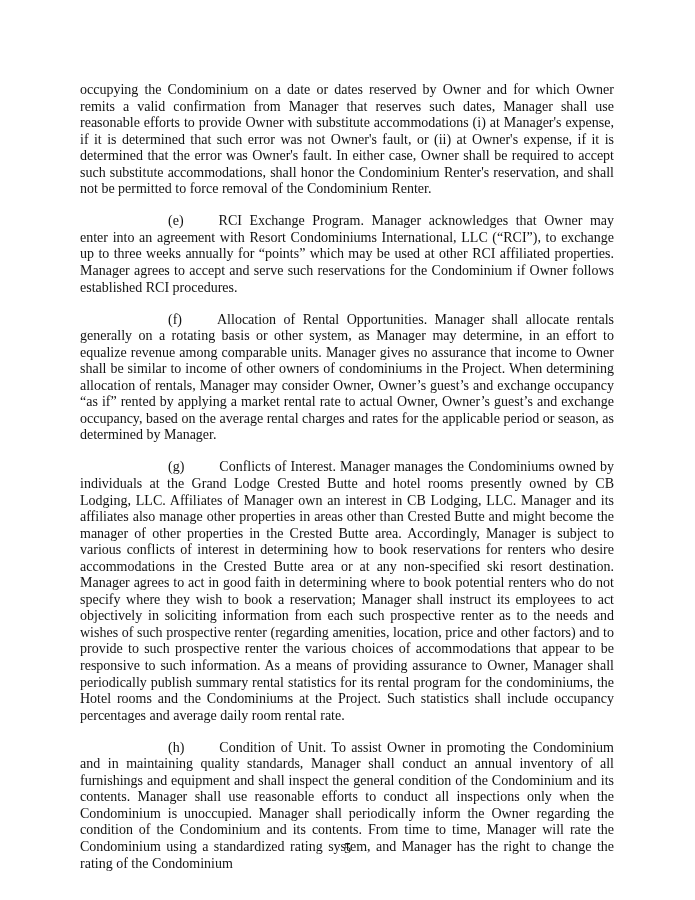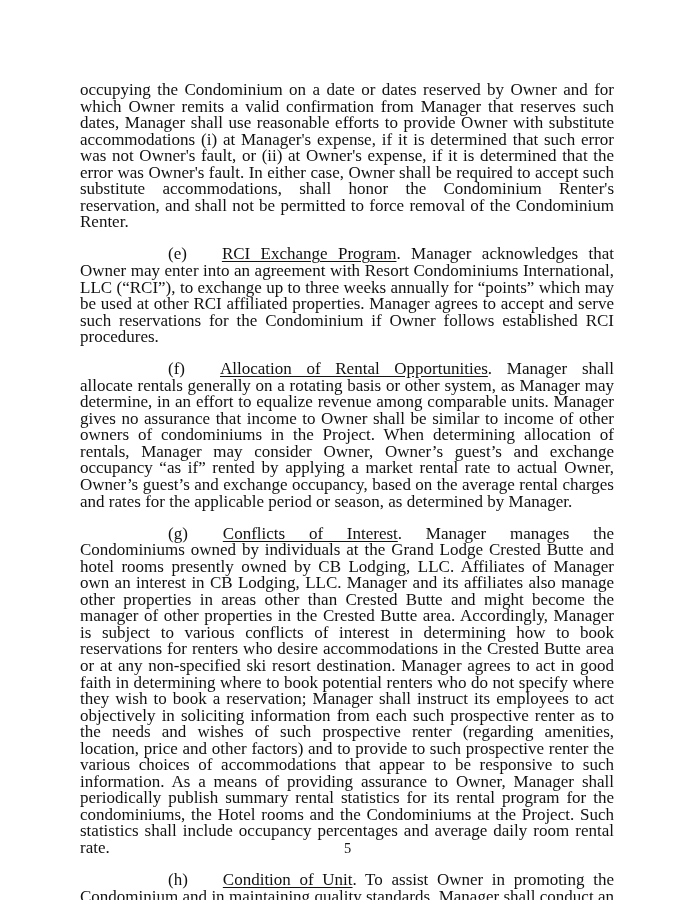--- a/index.html
+++ b/index.html
@@ -20,40 +20,39 @@
     box-sizing: border-box;
   }
   #text-column {
     position: absolute;
     left: 80px;
     top: 82px;
     width: 534px;
   }
   p.para {
     margin: 0 0 15.5px 0;
-    font-size: 17px;
+    font-size: 14px;
     line-height: 16.55px;
     text-align: justify;
     text-justify: inter-word;
     hyphens: none;
     color: #111111;
   }
   p.para:last-child {
     margin-bottom: 4px;
   }
   .lead-indent {
     display: inline-block;
     width: 88px;
   }
   .label-gap {
     display: inline-block;
     width: 35px;
   }
   .sec-title {
-    text-decoration: underline;
     text-underline-offset: 1.5px;
   }
   #page-number {
     position: absolute;
     left: 0;
     top: 840px;
     width: 695px;
     text-align: center;
     font-size: 14.4px;
     line-height: 16px;

